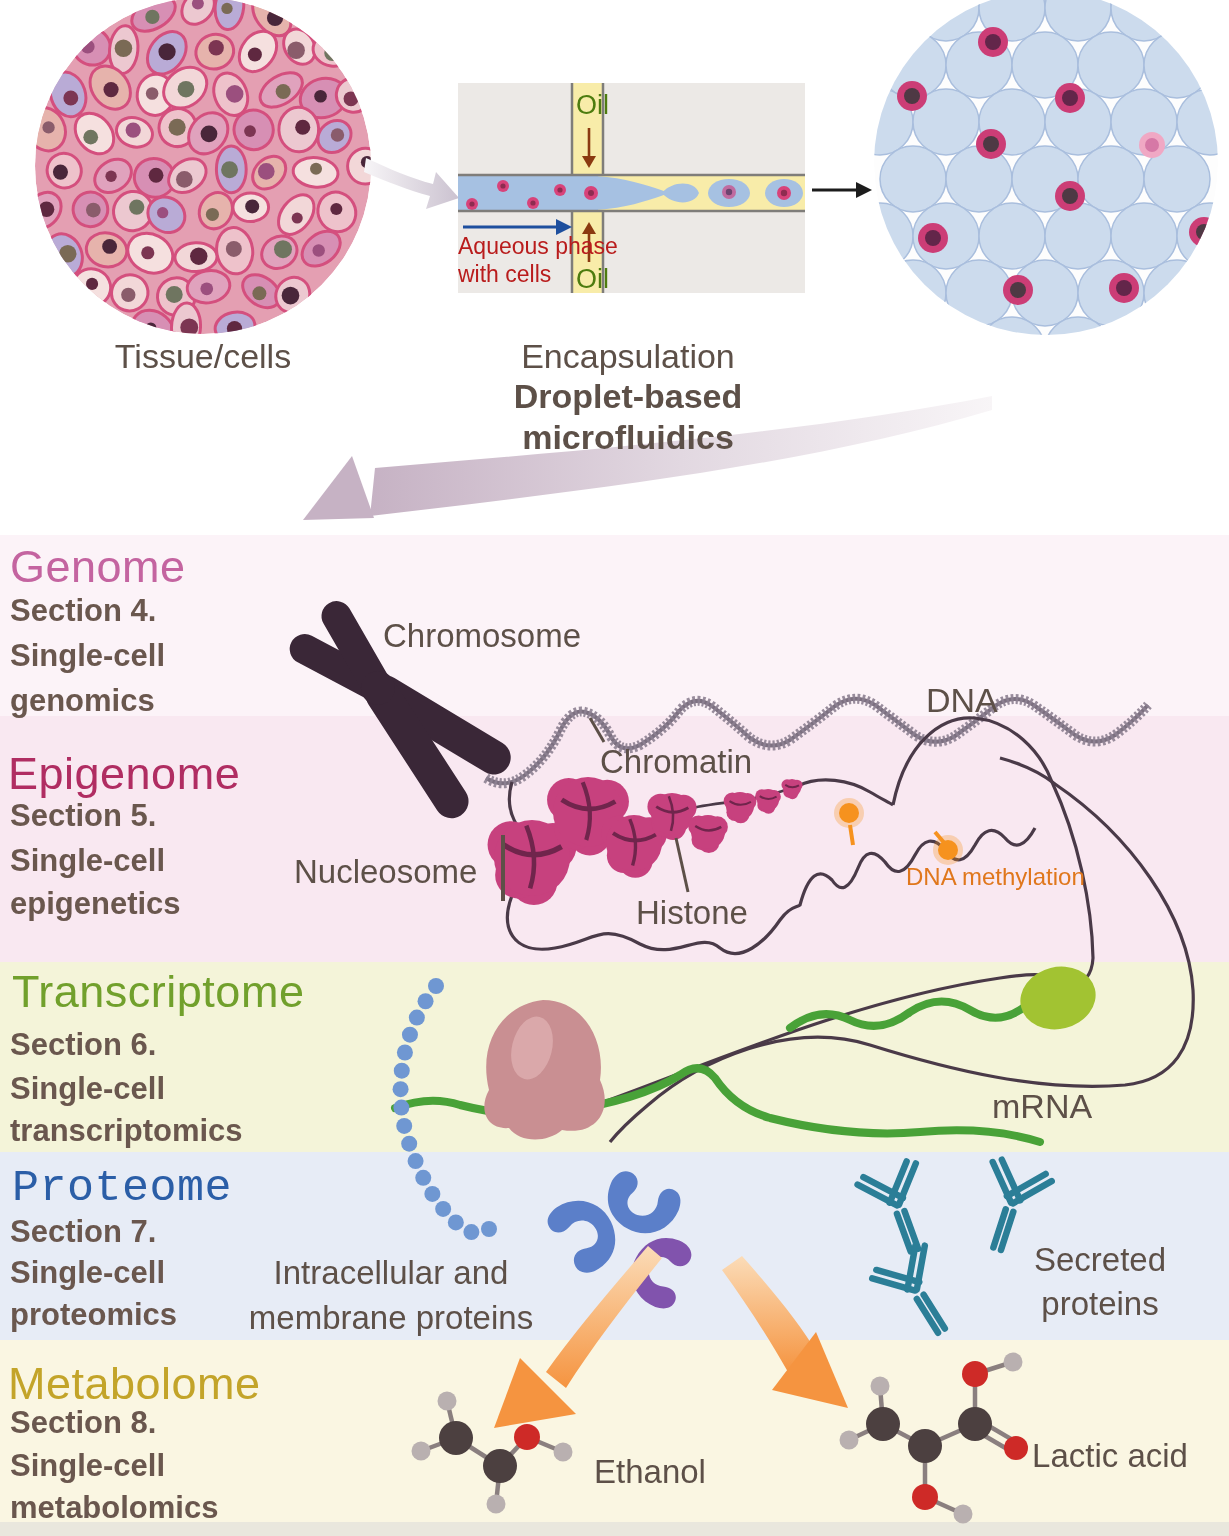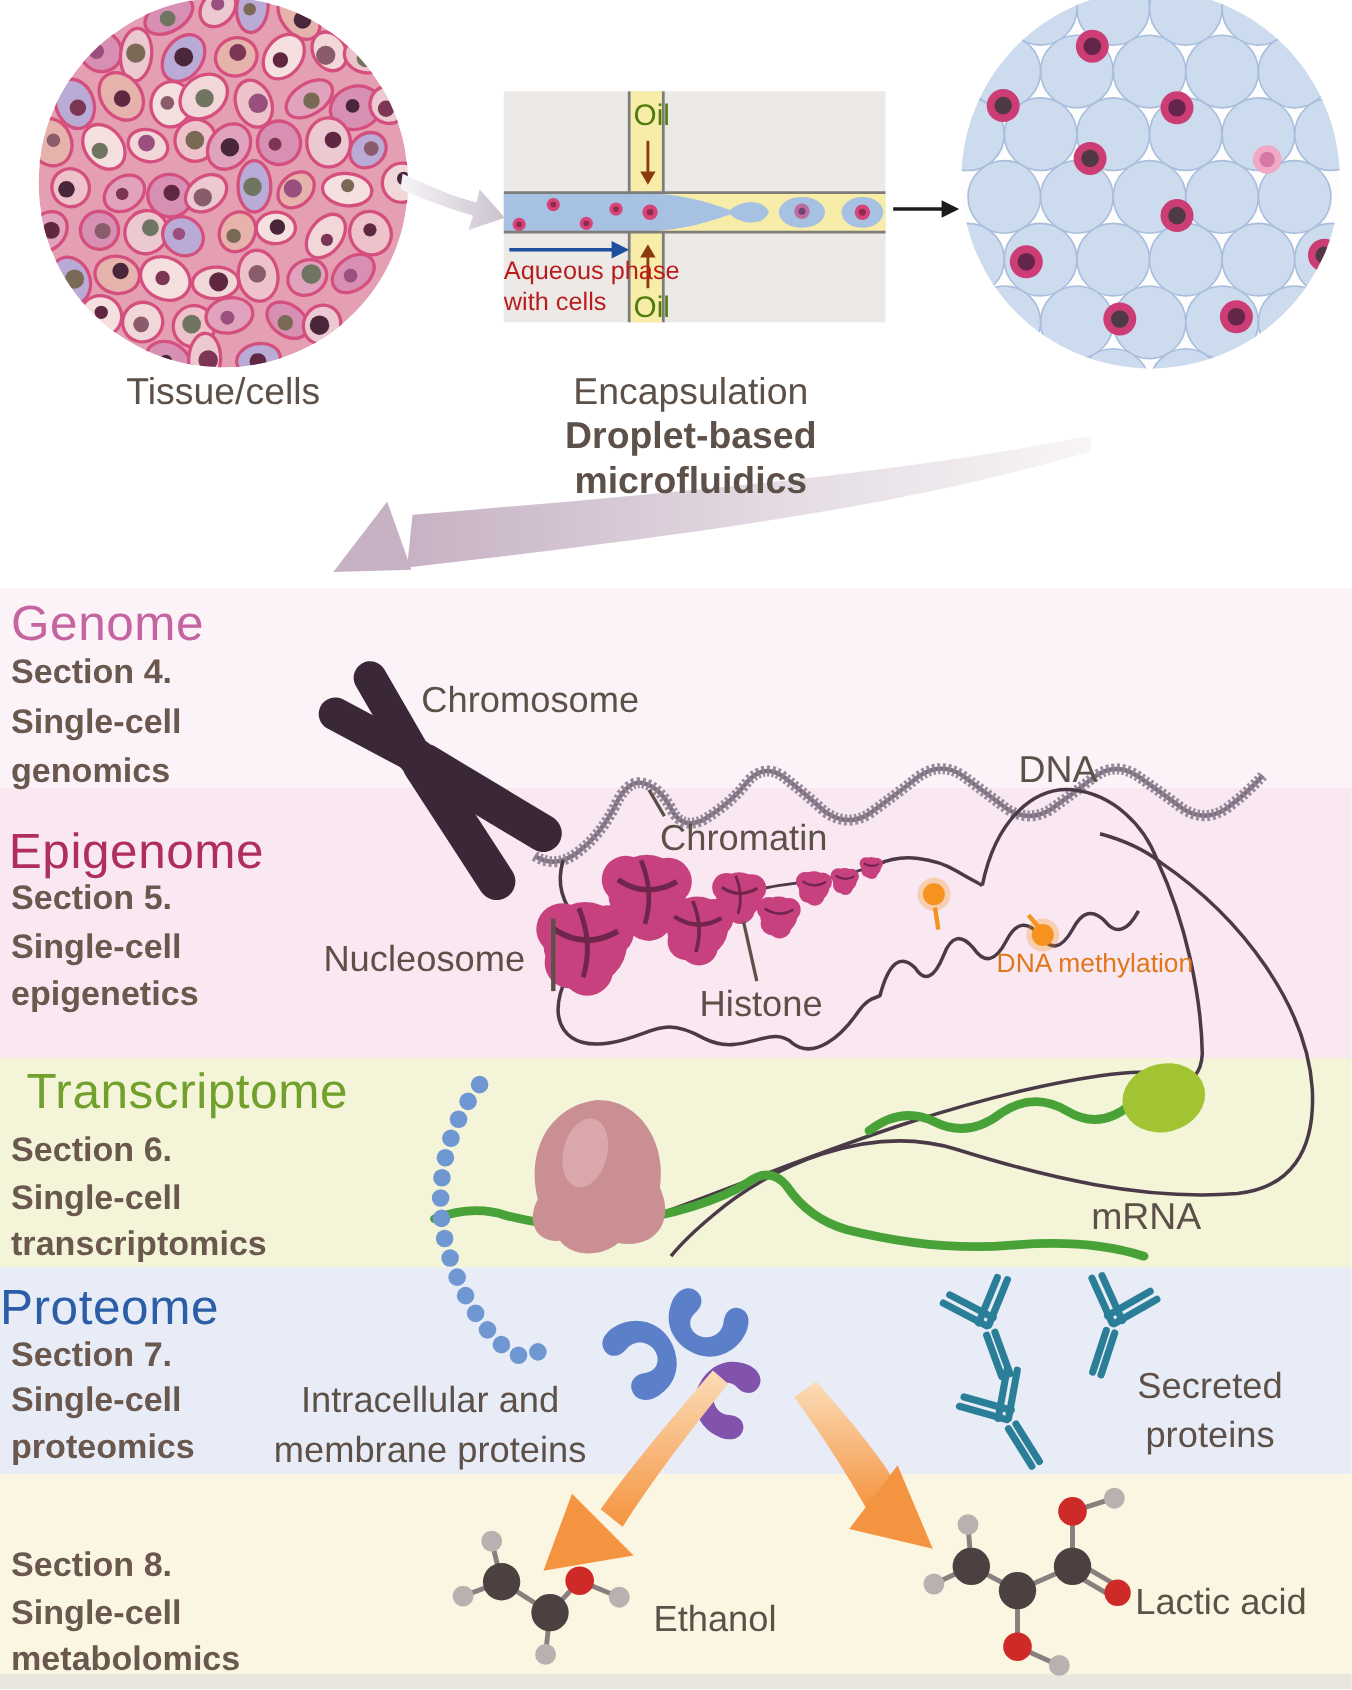--- a/index.html
+++ b/index.html
@@ -548,34 +548,35 @@
   <div class="lbl" style="left:926px;top:680px;font-size:34px;">DNA</div>
 
   <div class="band-title" id="epigenome-title" style="left:8px;top:748px;">Epigenome</div>
   <div class="sect" style="left:10px;top:798px;">Section 5.</div>
   <div class="sect" style="left:10px;top:843px;">Single-cell</div>
   <div class="sect" style="left:10px;top:886px;">epigenetics</div>
   <div class="lbl" style="left:294px;top:852px;">Nucleosome</div>
   <div class="lbl" style="left:636px;top:893px;">Histone</div>
   <div class="methyl" style="left:906px;top:863px;">DNA methylation</div>
 
-  <div class="band-title" id="transcriptome-title" style="left:24px;top:966px;">Transcriptome</div>
+  <div class="band-title" id="transcriptome-title" style="left:12px;top:966px;">Transcriptome</div>
   <div class="sect" style="left:10px;top:1027px;">Section 6.</div>
   <div class="sect" style="left:10px;top:1071px;">Single-cell</div>
   <div class="sect" style="left:10px;top:1113px;">transcriptomics</div>
   <div class="lbl" style="left:992px;top:1086px;font-size:34px;">mRNA</div>
 
-  <div class="band-title" id="proteome-title" style="left:0;top:1163px;">Proteome</div>
+  <div class="band-title" id="proteome-title" style="left:12px;top:1163px;font-family:Liberation Mono, monospace;">Proteome</div>
   <div class="sect" style="left:10px;top:1214px;">Section 7.</div>
   <div class="sect" style="left:10px;top:1255px;">Single-cell</div>
   <div class="sect" style="left:10px;top:1297px;">proteomics</div>
   <div class="lbl center" style="left:232px;top:1253px;width:318px;">Intracellular and</div>
   <div class="lbl center" style="left:232px;top:1298px;width:318px;">membrane proteins</div>
   <div class="lbl center" style="left:1000px;top:1284px;width:200px;">proteins</div>
   <div class="lbl center" style="left:1000px;top:1240px;width:200px;">Secreted</div>
 
+  <div class="band-title" id="metabolome-title" style="left:8px;top:1358px;">Metabolome</div>
   <div class="sect" style="left:10px;top:1405px;">Section 8.</div>
   <div class="sect" style="left:10px;top:1448px;">Single-cell</div>
   <div class="sect" style="left:10px;top:1490px;">metabolomics</div>
   <div class="lbl center" style="left:570px;top:1452px;width:160px;">Ethanol</div>
   <div class="lbl center" style="left:1000px;top:1436px;width:220px;">Lactic acid</div>
 
 </div>
 
 </body></html>

